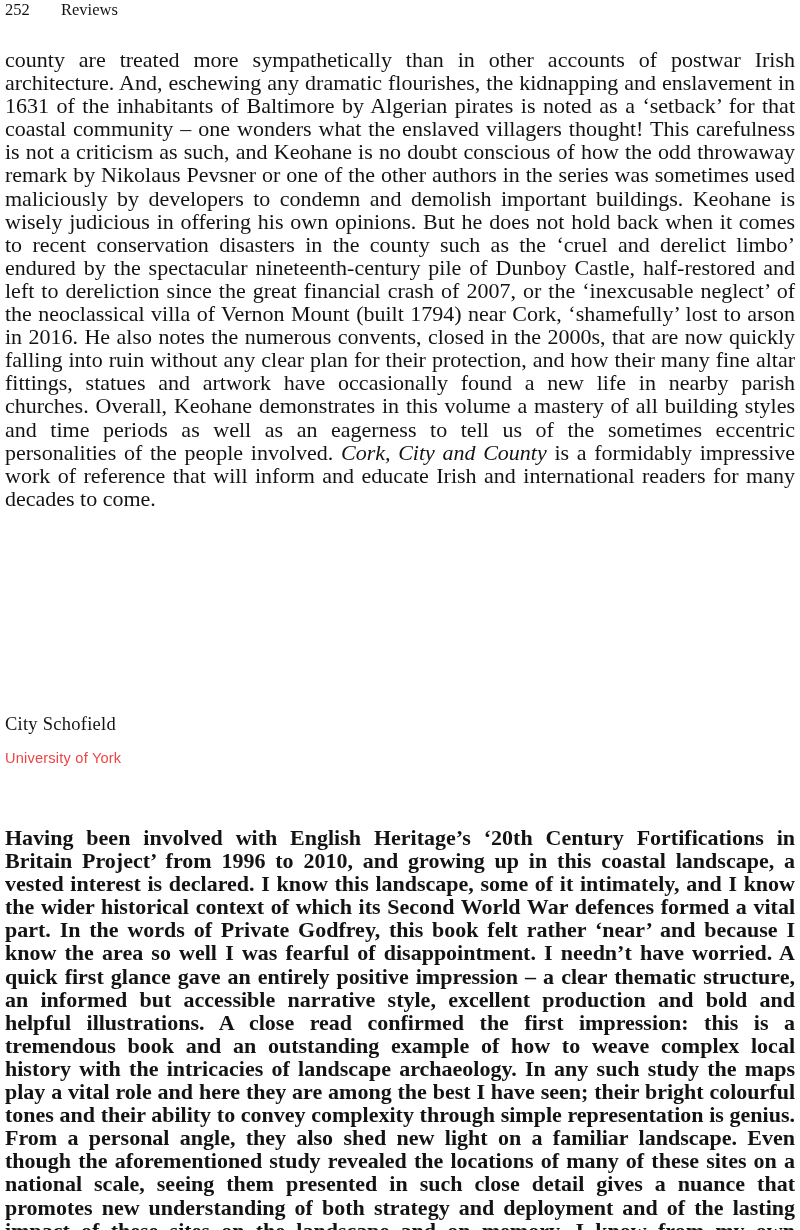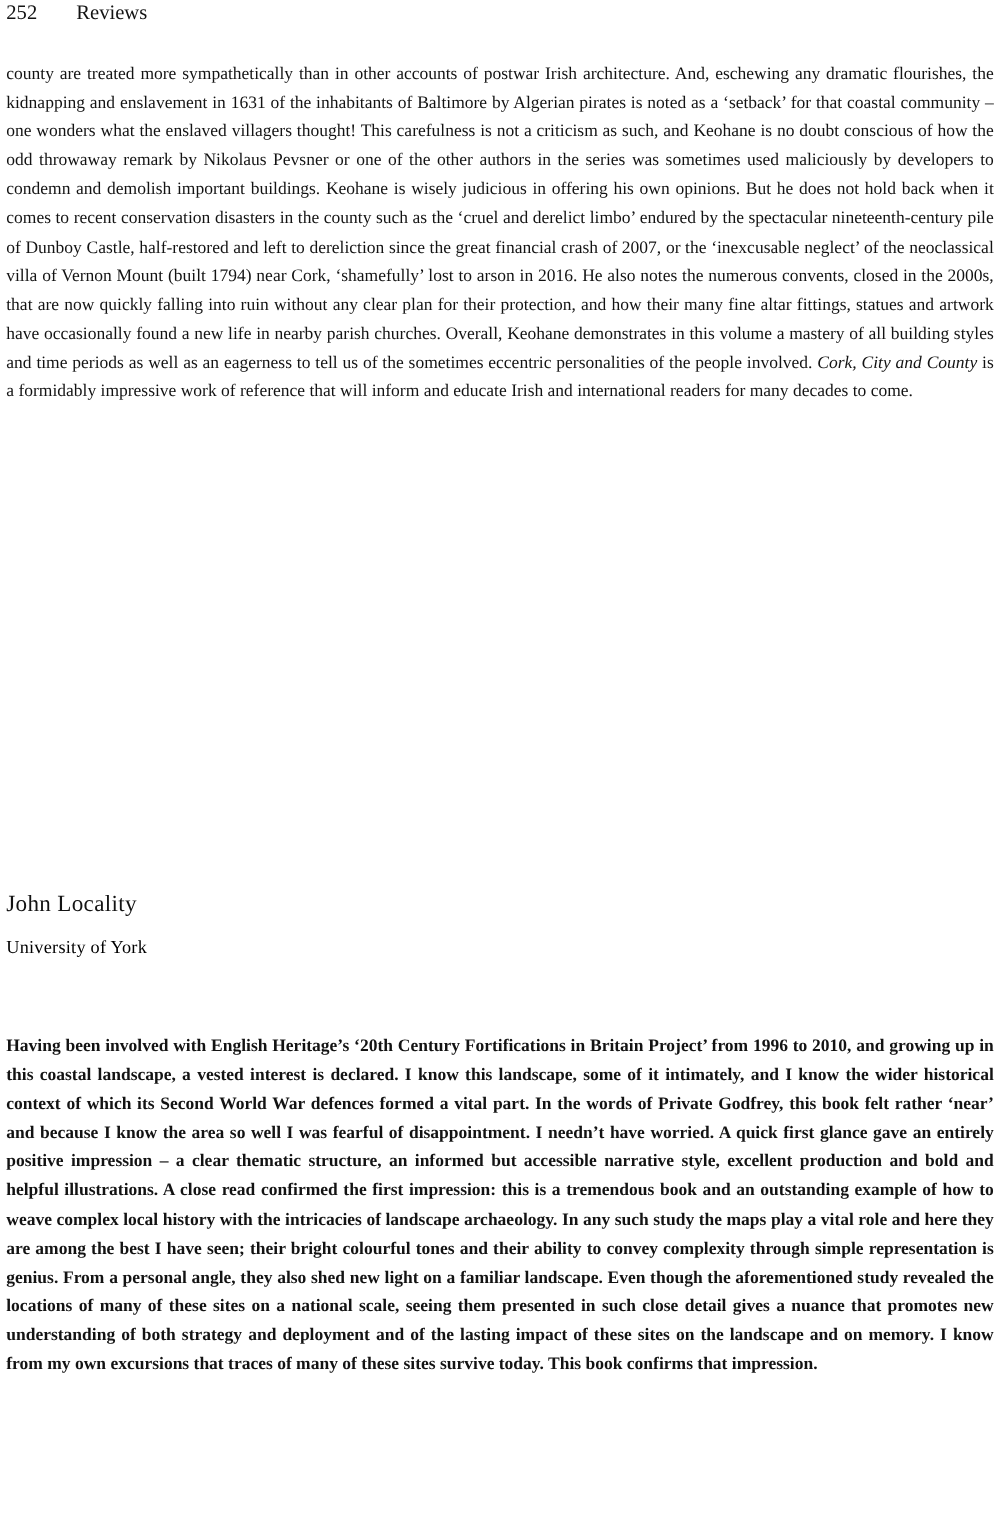--- a/index.html
+++ b/index.html
@@ -49,21 +49,21 @@
   }
 
   
   .body-block {
     position: absolute;
     left: 5px;
     width: 790px;
   }
   .body-text {
     font-family: "Liberation Serif", "DejaVu Serif", serif;
-    font-size: 14px;
+    font-size: 22px;
     line-height: 23.1px;
     text-align: justify;
     text-justify: inter-word;
     color: #131313;
     margin: 0;
     hyphens: none;
     -webkit-hyphens: none;
   }
   .body-text i, .body-text em {
     font-style: italic;
@@ -113,42 +113,42 @@
     font-size: 18.5px;
     line-height: 24px;
     color: #131313;
     margin: 0;
     letter-spacing: 0.25px;
   }
   .reviewer-affiliation {
     position: absolute;
     left: 5px;
     top: 748px;
-    font-family: Liberation Serif, serif;
+    font-family: Liberation Sans, sans-serif;
     font-size: 14.6px;
     line-height: 20px;
-    color: #000000;
+    color: #ef4444;
     margin: 0;
     letter-spacing: 0.2px;
   }
 </style>
 </head>
 <body>
 
 <div class="page">
 
   <div class="running-head">
     <span class="folio">252</span><span class="rh-title">Reviews</span>
   </div>
 
   <div class="body-block" id="para-1">
     <p class="body-text"><span>county are treated more sympathetically than in other accounts of postwar Irish architecture. And, eschewing any dramatic flourishes, the kidnapping and enslavement in 1631 of the inhabitants of Baltimore by Algerian pirates is noted as a ‘setback’ for that coastal community – one wonders what the enslaved villagers thought! This carefulness is not a criticism as such, and Keohane is no doubt conscious of how the odd throwaway remark by Nikolaus Pevsner or one of the other authors in the series was sometimes used maliciously by developers to condemn and demolish important buildings. Keohane is wisely judicious in offering his own opinions. But he does not hold back when it comes to recent conservation disasters in the county such as the ‘cruel and derelict limbo’ endured by the spectacular nineteenth-century pile of Dunboy Castle, half-restored and left to dereliction since the great financial crash of 2007, or the ‘inexcusable neglect’ of the neoclassical villa of Vernon Mount (built 1794) near Cork, ‘shamefully’ lost to arson in 2016. He also notes the numerous convents, closed in the 2000s, that are now quickly falling into ruin without any clear plan for their protection, and how their many fine altar fittings, statues and artwork have occasionally found a new life in nearby parish churches. Overall, Keohane demonstrates in this volume a mastery of all building styles and time periods as well as an eagerness to tell us of the sometimes eccentric personalities of the people involved. </span><i>Cork, City and County</i><span> is a formidably impressive work of reference that will inform and educate Irish and international readers for many decades to come.</span></p>
   </div>
 
 
-  <p class="reviewer-name">John Locality</p>
+  <p class="reviewer-name">City Schofield</p>
   <p class="reviewer-affiliation">University of York</p>
 
   <div class="body-block" id="para-2">
     <p class="body-text">Having been involved with English Heritage’s ‘20th Century Fortifications in Britain Project’ from 1996 to 2010, and growing up in this coastal landscape, a vested interest is declared. I know this landscape, some of it intimately, and I know the wider historical context of which its Second World War defences formed a vital part. In the words of Private Godfrey, this book felt rather ‘near’ and because I know the area so well I was fearful of disappointment. I needn’t have worried. A quick first glance gave an entirely positive impression – a clear thematic structure, an informed but accessible narrative style, excellent production and bold and helpful illustrations. A close read confirmed the first impression: this is a tremendous book and an outstanding example of how to weave complex local history with the intricacies of landscape archaeology. In any such study the maps play a vital role and here they are among the best I have seen; their bright colourful tones and their ability to convey complexity through simple representation is genius. From a personal angle, they also shed new light on a familiar landscape. Even though the aforementioned study revealed the locations of many of these sites on a national scale, seeing them presented in such close detail gives a nuance that promotes new understanding of both strategy and deployment and of the lasting impact of these sites on the landscape and on memory. I know from my own excursions that traces of many of these sites survive today. This book confirms that impression.</p>
   </div>
 
 </div>
 
 </body></html>

